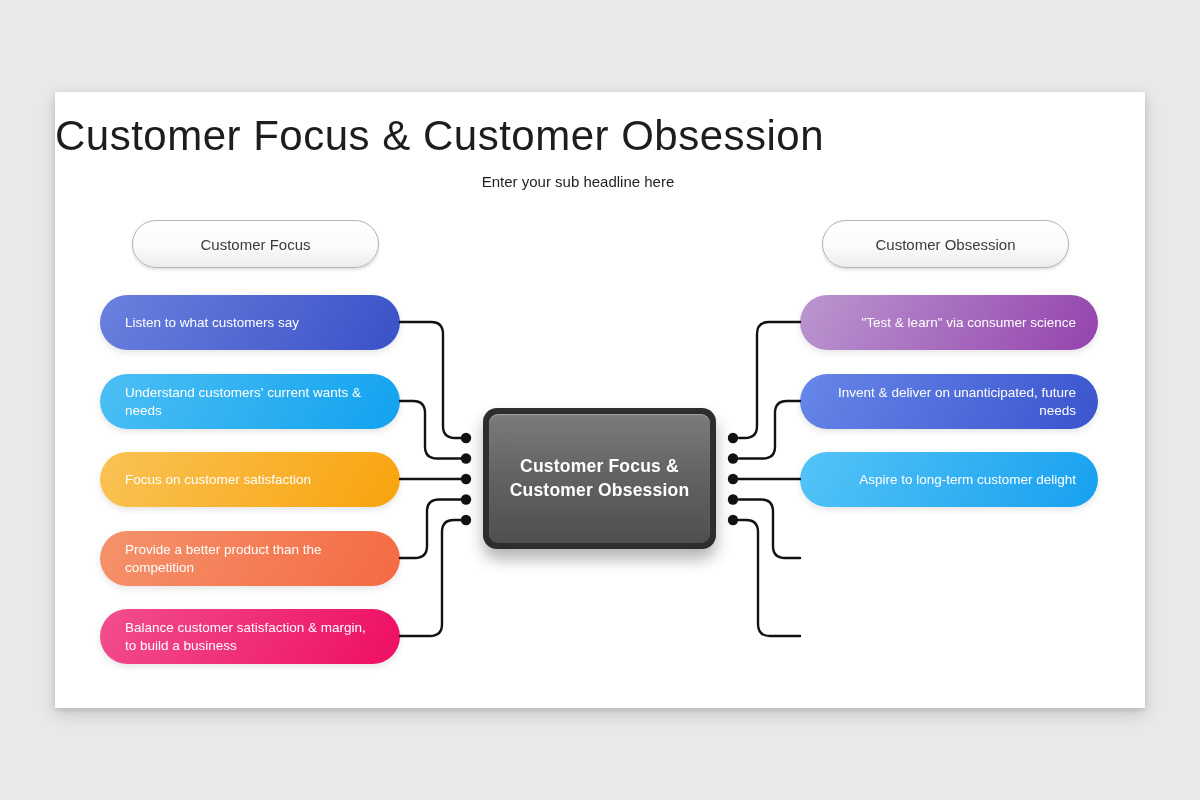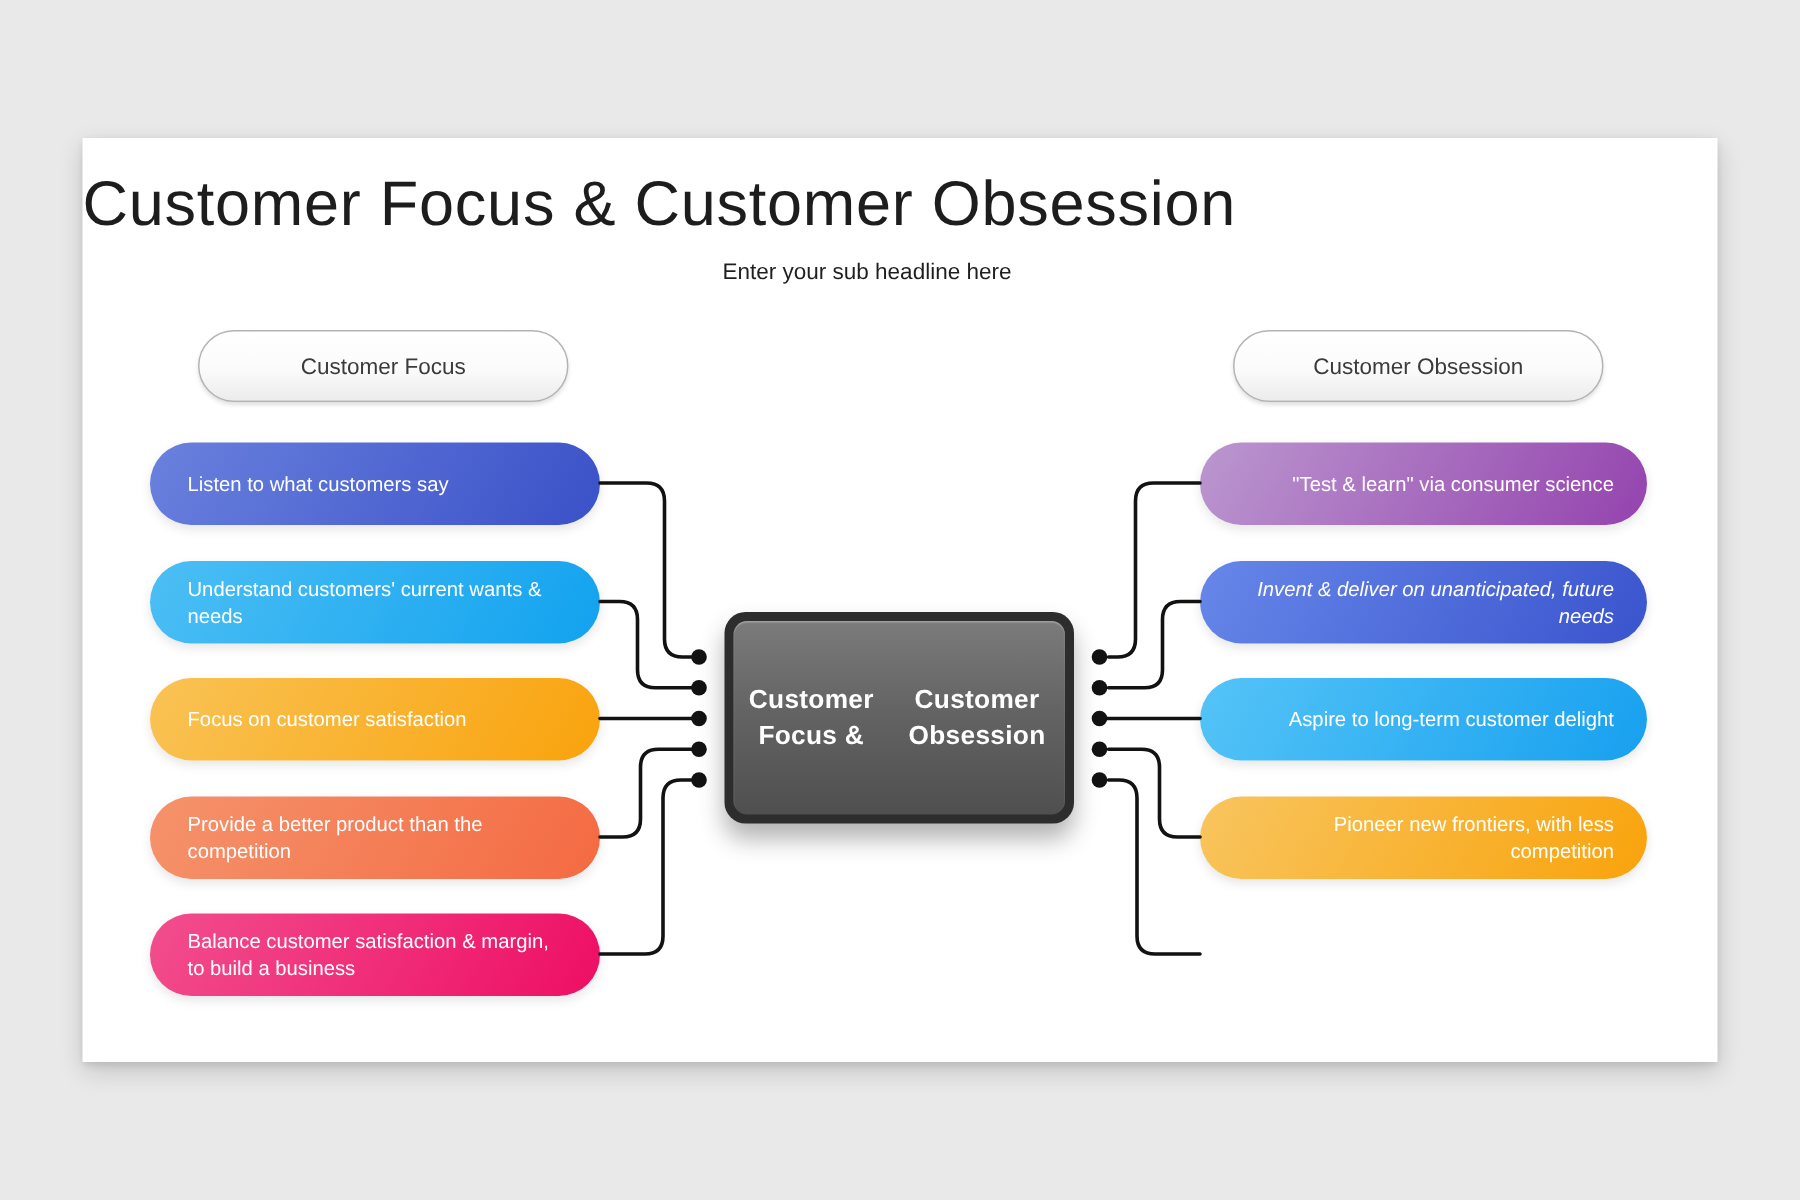--- a/index.html
+++ b/index.html
@@ -64,21 +64,21 @@
     background: #2d2d2d;
     border-radius: 14px;
     padding: 6px;
     box-shadow: 0 10px 16px rgba(0,0,0,0.30);
   }
   .center-box .inner {
     width: 100%; height: 100%;
     border-radius: 9px;
     background: linear-gradient(180deg, #7b7b7b 0%, #646464 45%, #4f4f4f 100%);
     box-shadow: inset 0 1px 1px rgba(255,255,255,0.30);
-    display: flex; align-items: center; justify-content: center;
+    display: flex; flex-direction: column; align-items: center; justify-content: center;
     color: #ffffff; font-size: 17.5px; font-weight: 700;
     text-align: center; line-height: 1.35; letter-spacing: 0.2px;
   }
 </style>
 </head>
 <body>
 
 <div class="stage">
   <div class="card"></div>
 
@@ -104,28 +104,25 @@
   <div class="item col-left row4" style="background: linear-gradient(120deg, rgb(245, 147, 108), rgb(244, 106, 66)); justify-content: flex-end;">
     <span>Provide a better product than the competition</span>
   </div>
   <div class="item col-left row5" style="background: linear-gradient(120deg, rgb(242, 78, 142), rgb(238, 14, 100));">
     <span>Balance customer satisfaction &amp; margin, to build a business</span>
   </div>
 
   <div class="item col-right row1" style="background: linear-gradient(120deg, rgb(187, 151, 207), rgb(148, 67, 174));">
     <span>"Test &amp; learn" via consumer science</span>
   </div>
-  <div class="item col-right row2" style="background: linear-gradient(120deg, rgb(103, 135, 233), rgb(58, 84, 205)); font-style: italic;">
+  <div class="item col-right row2" style="background: linear-gradient(120deg, rgb(103, 135, 233), rgb(58, 84, 205));">
     <span>Invent &amp; deliver on unanticipated, future needs</span>
   </div>
   <div class="item col-right row3" style="background: linear-gradient(120deg, rgb(85, 196, 247), rgb(23, 160, 239));">
     <span>Aspire to long-term customer delight</span>
-  </div>
-  <div class="item col-right row4" style="background: linear-gradient(120deg, rgb(248, 197, 95), rgb(249, 163, 12));">
-    <span>Pioneer new frontiers, with less competition</span>
   </div>
 
   <svg class="connectors" viewBox="0 0 1200 800" aria-hidden="true">
     <path d="M 400 322 H 431 Q 443 322 443 334 V 426 Q 443 438 455 438 H 461"></path>
     <path d="M 400 401 H 413 Q 425 401 425 413 V 446.5 Q 425 458.5 437 458.5 H 461"></path>
     <path d="M 400 479 H 466"></path>
     <path d="M 400 558 H 415 Q 427 558 427 546 V 511.5 Q 427 499.5 439 499.5 H 461"></path>
     <path d="M 400 636 H 430 Q 442 636 442 624 V 532 Q 442 520 454 520 H 461"></path>
     <path d="M 800 322 H 769 Q 757 322 757 334 V 426 Q 757 438 745 438 H 739"></path>
     <path d="M 800 401 H 787 Q 775 401 775 413 V 446.5 Q 775 458.5 763 458.5 H 739"></path>

